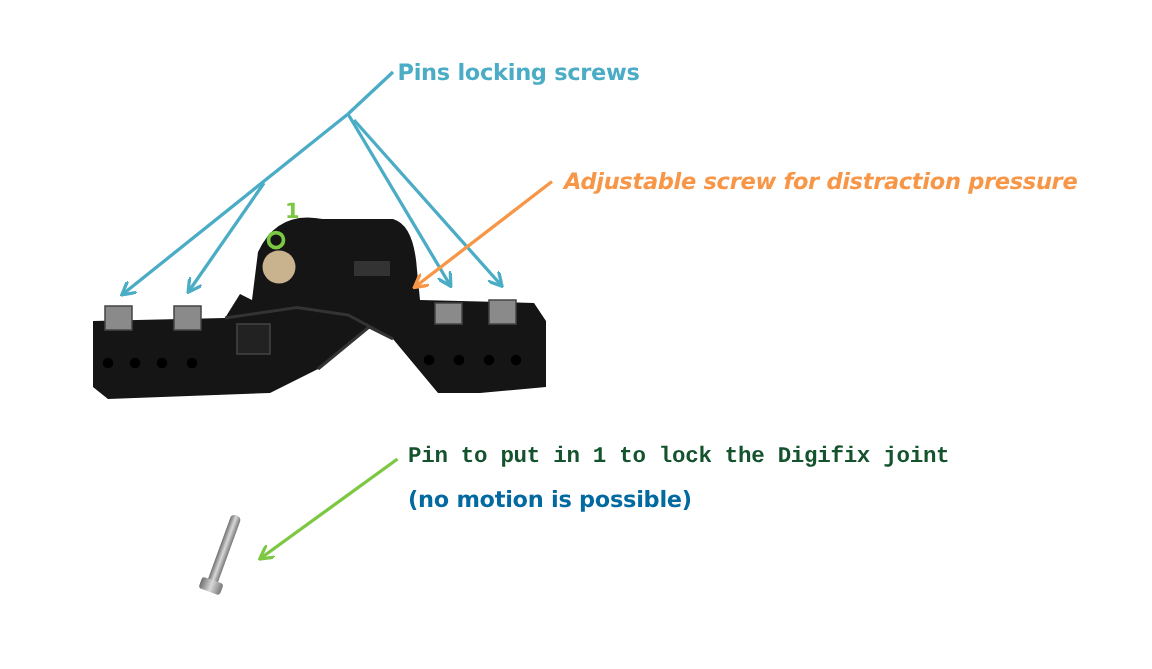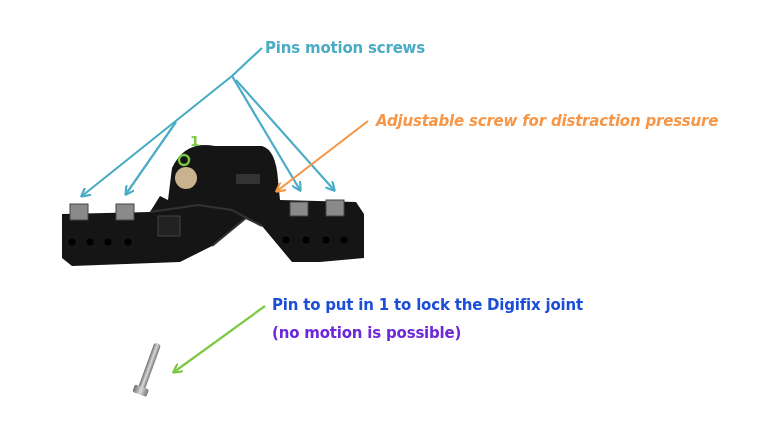--- a/index.html
+++ b/index.html
@@ -1,21 +1,21 @@
 <!DOCTYPE html>
 <html><head>
 <meta charset="utf-8">
 <style>
   html,body{margin:0;padding:0;background:#ffffff;}
   body{width:768px;height:446px;position:relative;overflow:hidden;font-family:"DejaVu Sans","Liberation Sans",sans-serif;}
   .label{position:absolute;font-weight:bold;font-size:15px;letter-spacing:-0.2px;white-space:nowrap;}
   #lbl-pins{left:265px;top:39px;color:#4bacc6;}
   #lbl-adj{left:376px;top:112px;color:#f79646;font-style:italic;}
-  #lbl-pin1{left:272px;top:296px;color:#1d4ed8;}
-  #lbl-pin2{left:272px;top:324px;color:#6d28d9;}
+  #lbl-pin1{left:272px;top:296px;color:#14532d;font-family:Liberation Mono, monospace;}
+  #lbl-pin2{left:272px;top:324px;color:#0369a1;}
   #lbl-one{left:190px;top:133px;color:#7dc843;font-size:14px;}
   svg{position:absolute;left:0;top:0;}
 </style>
 </head>
 <body>
 
 <svg width="768" height="446">
   <defs>
     <marker id="ab" markerWidth="10" markerHeight="10" refX="8" refY="5" orient="auto" markerUnits="userSpaceOnUse">
       <path d="M0,0 L9,5 L0,10" fill="none" stroke="#4bacc6" stroke-width="2.2"></path>
@@ -69,17 +69,17 @@
     <line x1="262" y1="48" x2="232" y2="76"></line>
     <line x1="232" y1="76" x2="82" y2="196" marker-end="url(#ab)"></line>
     <line x1="176" y1="122" x2="126" y2="194" marker-end="url(#ab)"></line>
     <line x1="232" y1="76" x2="300" y2="190" marker-end="url(#ab)"></line>
     <line x1="236" y1="80" x2="334" y2="190" marker-end="url(#ab)"></line>
   </g>
   <line x1="368" y1="121" x2="277" y2="191" stroke="#f79646" stroke-width="2.2" marker-end="url(#ao)"></line>
   <line x1="265" y1="306" x2="174" y2="372" stroke="#7dc843" stroke-width="2.2" marker-end="url(#ag)"></line>
 </svg>
 
-<div class="label" id="lbl-pins">Pins motion screws</div>
+<div class="label" id="lbl-pins">Pins locking screws</div>
 <div class="label" id="lbl-adj">Adjustable screw for distraction pressure</div>
 <div class="label" id="lbl-one">1</div>
 <div class="label" id="lbl-pin1">Pin to put in 1 to lock the Digifix joint</div>
 <div class="label" id="lbl-pin2">(no motion is possible)</div>
 
 </body></html>

